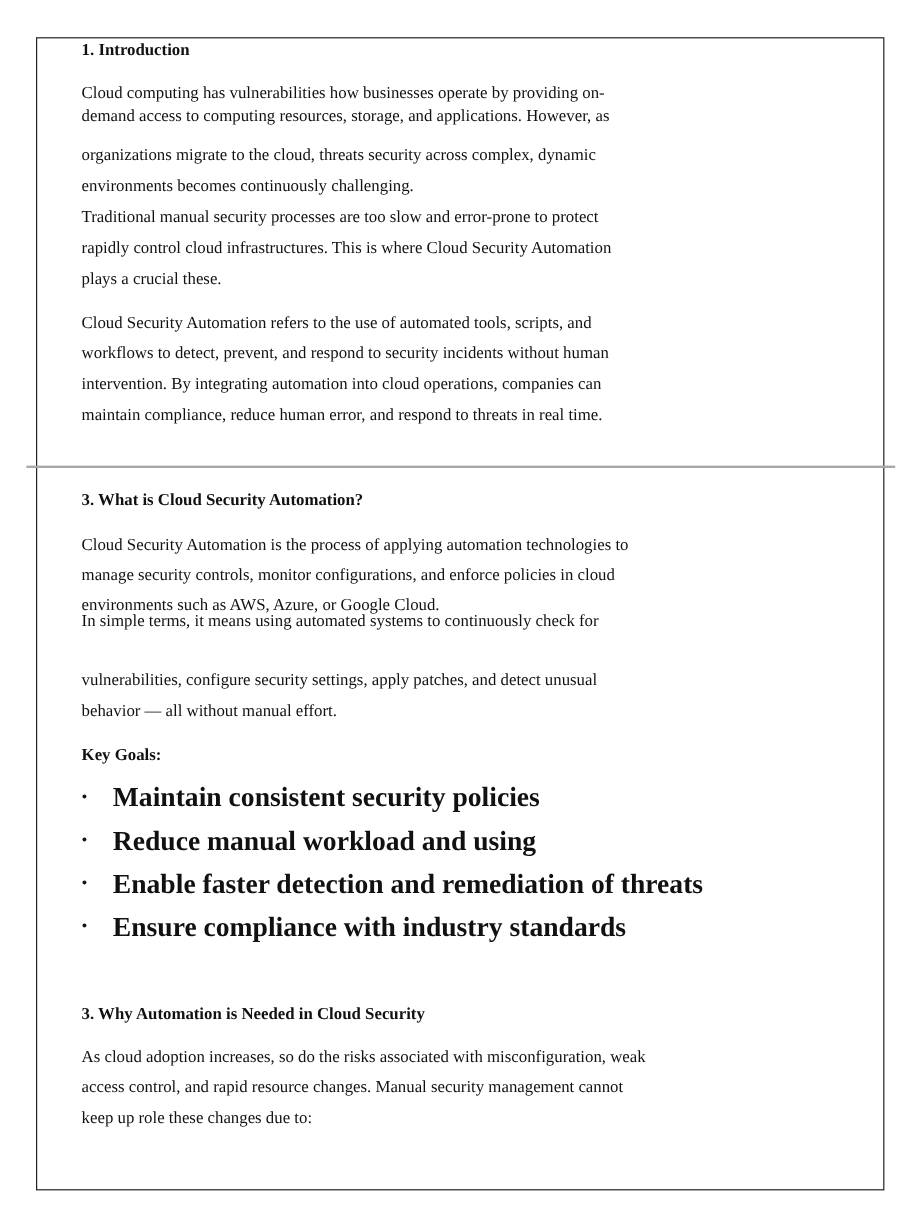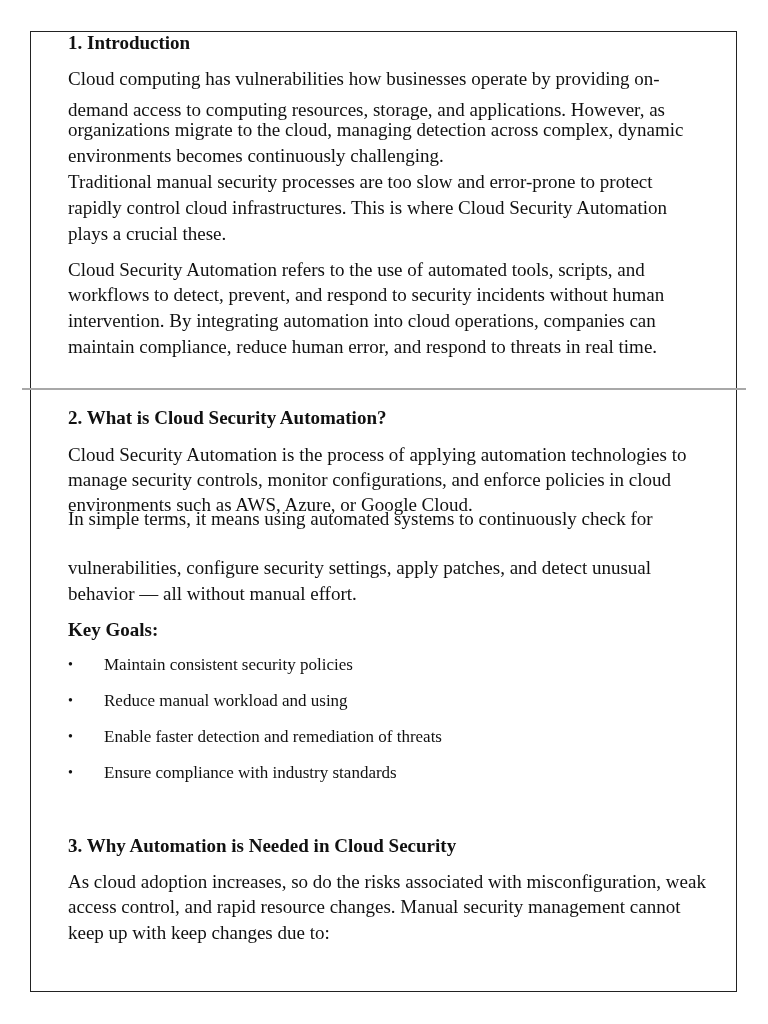--- a/index.html
+++ b/index.html
@@ -1,58 +1,58 @@
 <!DOCTYPE html>
 <html><head>
 <meta charset="utf-8">
 <style>
   html, body { margin: 0; padding: 0; background: #ffffff; }
   body { width: 768px; height: 1024px; position: relative; overflow: hidden;
          font-family: "Liberation Serif", "DejaVu Serif", serif; color: #111; }
   .page-border { position: absolute; left: 30px; top: 31px; width: 707px; height: 961px;
                  border: 1.5px solid #222; box-sizing: border-box; }
   .divider { position: absolute; left: 22px; top: 388px; width: 724px; height: 2px; background: #a8a8a8; }
-  .line { position: absolute; left: 68px; white-space: nowrap; font-size: 19px; line-height: 26px; }
+  .line { position: absolute; left: 68px; white-space: nowrap; font-size: 14px; line-height: 26px; }
   .h { font-weight: bold; }
   .bullet-dot { position: absolute; left: 68px; font-size: 14px; line-height: 26px; }
-  .bullet-text { position: absolute; left: 104px; white-space: nowrap; font-size: 17px; line-height: 26px; }
+  .bullet-text { position: absolute; left: 94px; white-space: nowrap; font-size: 23px; line-height: 26px; font-weight: bold; }
 </style>
 </head>
 <body>
 
 <div class="page-border"></div>
 <div class="divider"></div>
 
 <div class="line h" style="top:30px">1. Introduction</div>
 <div class="line" style="top:66px">Cloud computing has vulnerabilities how businesses operate by providing on-</div>
-<div class="line" style="top:97px">demand access to computing resources, storage, and applications. However, as</div>
-<div class="line" style="top:117px">organizations migrate to the cloud, managing detection across complex, dynamic</div>
+<div class="line" style="top:85px">demand access to computing resources, storage, and applications. However, as</div>
+<div class="line" style="top:117px">organizations migrate to the cloud, threats security across complex, dynamic</div>
 <div class="line" style="top:143px">environments becomes continuously challenging.</div>
 <div class="line" style="top:169px">Traditional manual security processes are too slow and error-prone to protect</div>
 <div class="line" style="top:195px">rapidly control cloud infrastructures. This is where Cloud Security Automation</div>
 <div class="line" style="top:221px">plays a crucial these.</div>
 <div class="line" style="top:257px">Cloud Security Automation refers to the use of automated tools, scripts, and</div>
 <div class="line" style="top:282px">workflows to detect, prevent, and respond to security incidents without human</div>
 <div class="line" style="top:308px">intervention. By integrating automation into cloud operations, companies can</div>
 <div class="line" style="top:334px">maintain compliance, reduce human error, and respond to threats in real time.</div>
 
-<div class="line h" style="top:405px">2. What is Cloud Security Automation?</div>
+<div class="line h" style="top:405px">3. What is Cloud Security Automation?</div>
 <div class="line" style="top:442px">Cloud Security Automation is the process of applying automation technologies to</div>
 <div class="line" style="top:467px">manage security controls, monitor configurations, and enforce policies in cloud</div>
 <div class="line" style="top:492px">environments such as AWS, Azure, or Google Cloud.</div>
 <div class="line" style="top:506px">In simple terms, it means using automated systems to continuously check for</div>
 <div class="line" style="top:555px">vulnerabilities, configure security settings, apply patches, and detect unusual</div>
 <div class="line" style="top:581px">behavior — all without manual effort.</div>
 <div class="line h" style="top:617px">Key Goals:</div>
 
 <div class="bullet-dot" style="top:652px">•</div>
 <div class="bullet-text" style="top:652px">Maintain consistent security policies</div>
 <div class="bullet-dot" style="top:688px">•</div>
 <div class="bullet-text" style="top:688px">Reduce manual workload and using</div>
 <div class="bullet-dot" style="top:724px">•</div>
 <div class="bullet-text" style="top:724px">Enable faster detection and remediation of threats</div>
 <div class="bullet-dot" style="top:760px">•</div>
 <div class="bullet-text" style="top:760px">Ensure compliance with industry standards</div>
 
 <div class="line h" style="top:833px">3. Why Automation is Needed in Cloud Security</div>
 <div class="line" style="top:869px">As cloud adoption increases, so do the risks associated with misconfiguration, weak</div>
 <div class="line" style="top:894px">access control, and rapid resource changes. Manual security management cannot</div>
-<div class="line" style="top:920px">keep up with keep changes due to:</div>
+<div class="line" style="top:920px">keep up role these changes due to:</div>
 
 </body></html>

